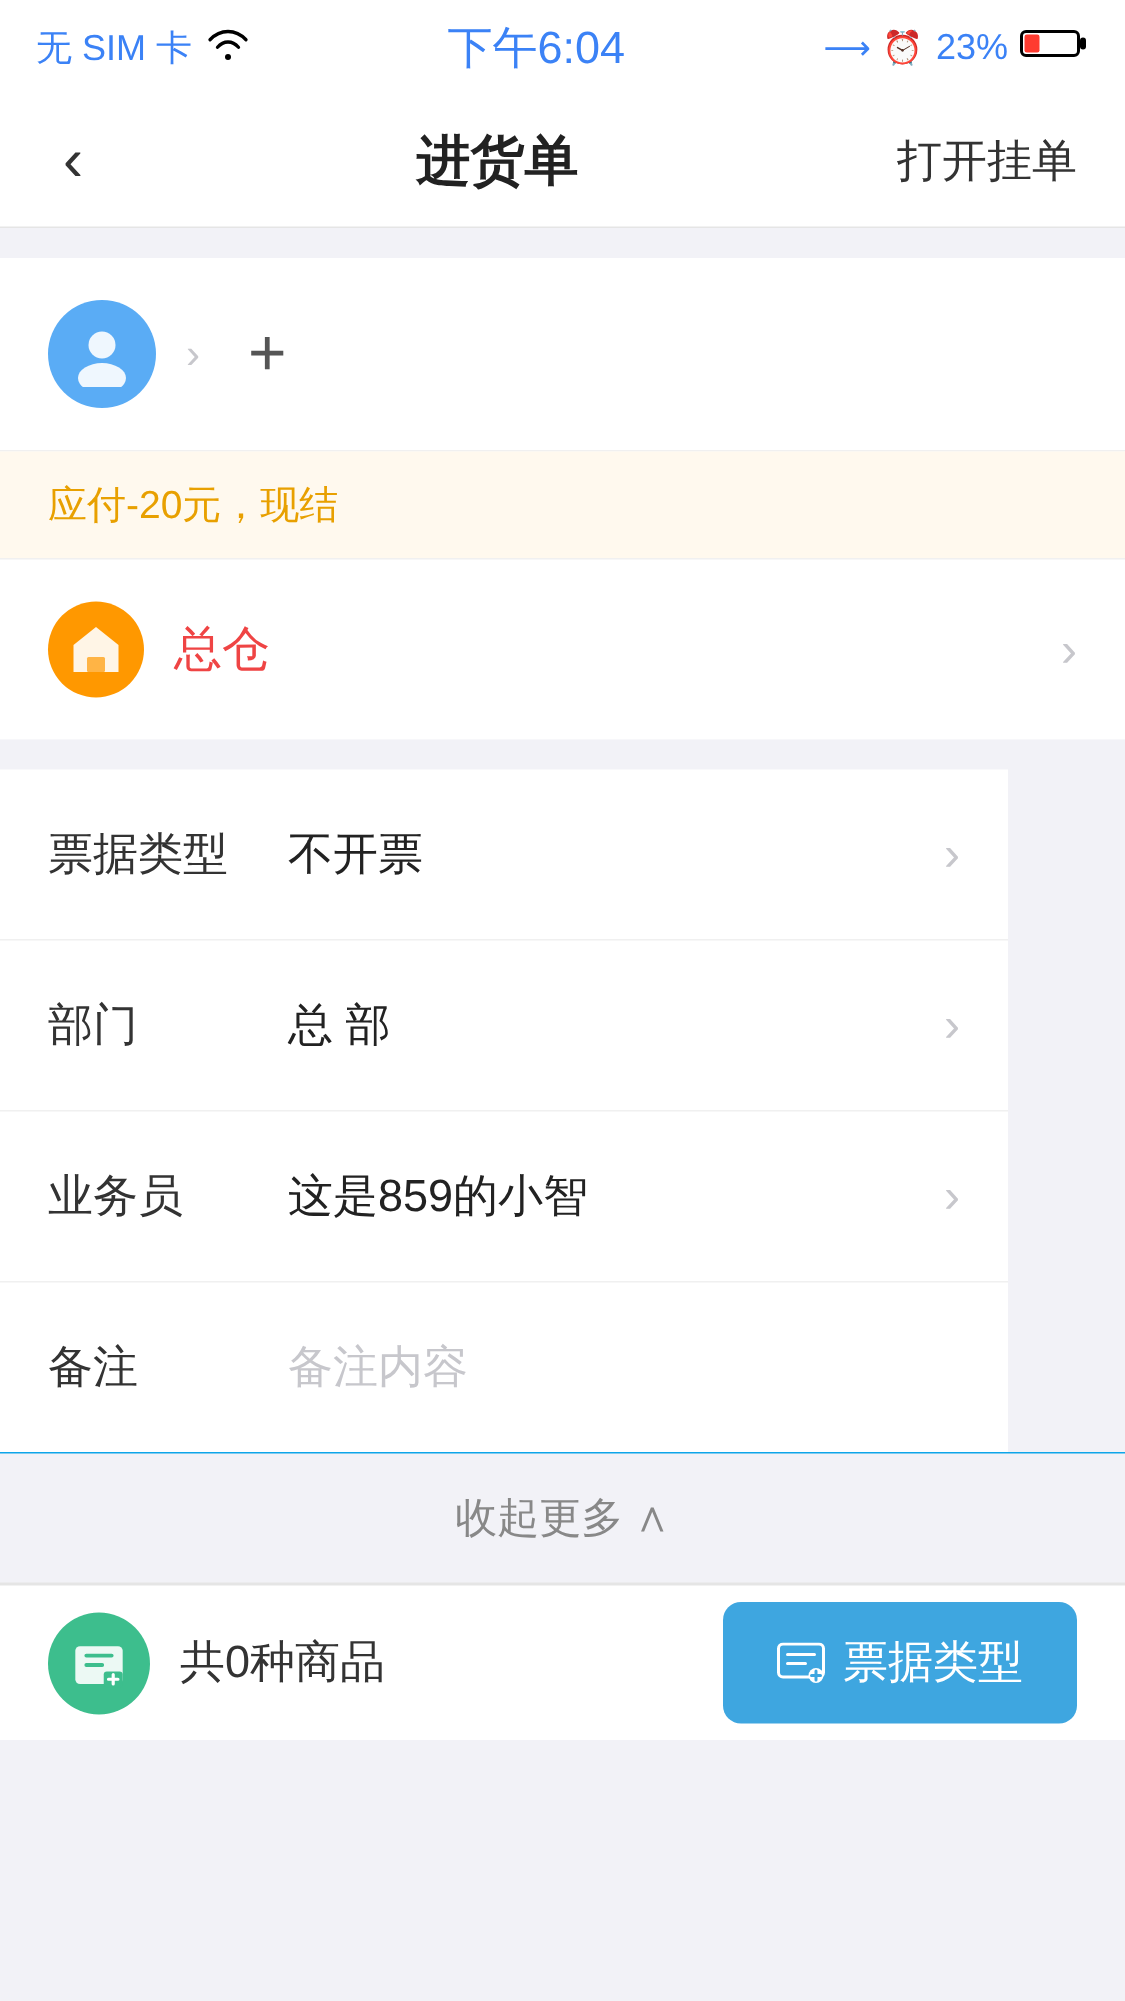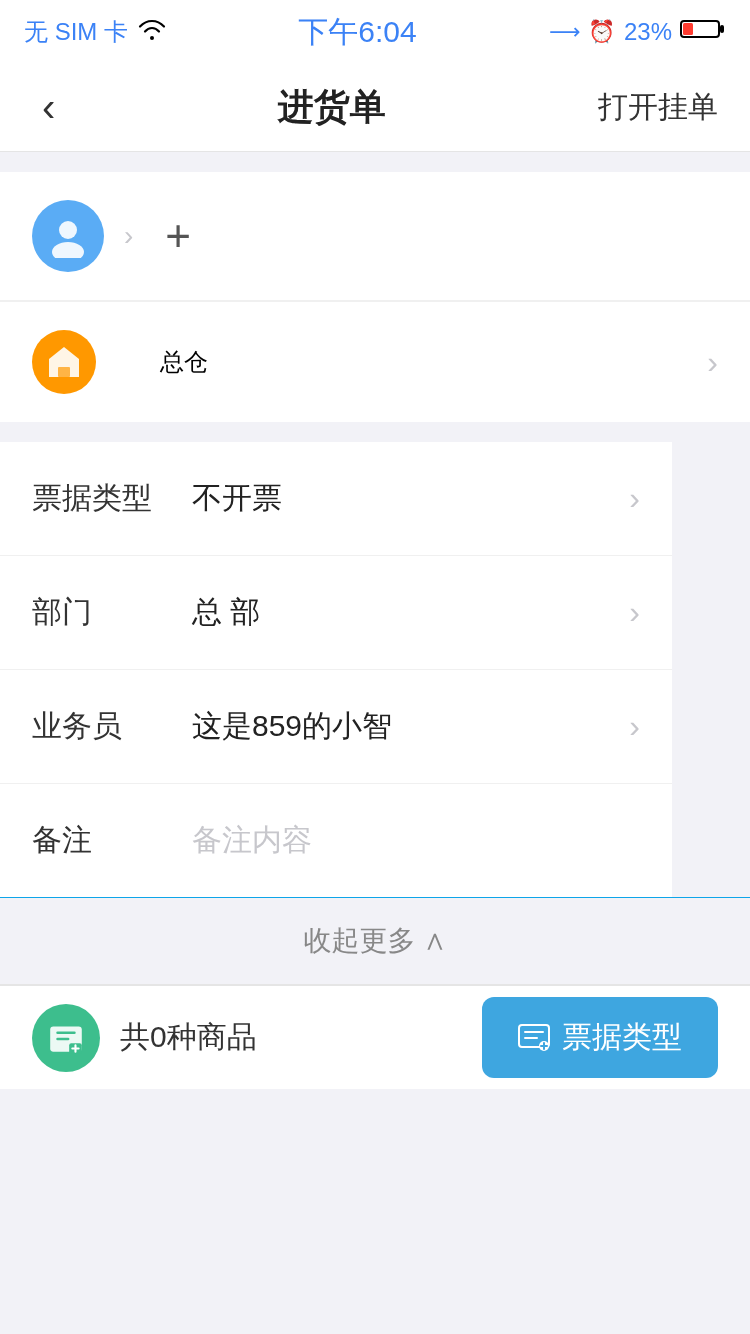--- a/index.html
+++ b/index.html
@@ -128,23 +128,22 @@
       background: #ff9800;
       display: flex;
       align-items: center;
       justify-content: center;
       margin-right: 20px;
       flex-shrink: 0;
     }
     .warehouse-icon svg { width: 38px; height: 38px; }
     .warehouse-name {
       flex: 1;
-      font-size: 24px;
-      color: #000000;
-      margin-left: 44px;
+      font-size: 32px;
+      color: #ef4444;
     }
     .chevron-right {
       color: #c7c7cc;
       font-size: 32px;
     }
 
     
     .form-section {
       background: #fff;
       width: 672px;
@@ -279,20 +278,23 @@
     <div class="supplier-avatar">
       <svg viewBox="0 0 44 44" fill="none">
         <circle cx="22" cy="16" r="9" fill="#fff" opacity="0.9"></circle>
         <ellipse cx="22" cy="38" rx="16" ry="10" fill="#fff" opacity="0.9"></ellipse>
       </svg>
     </div>
     <span class="supplier-chevron">›</span>
     <span class="supplier-add">+</span>
   </div>
 
+  <div class="notice-bar">
+    <span>应付-20元，现结</span>
+  </div>
 
   <div class="warehouse-row">
     <div class="warehouse-icon">
       <svg viewBox="0 0 38 38" fill="none">
         <path d="M4 16L19 4l15 12v18H4V16z" fill="#fff" opacity="0.9"></path>
         <rect x="13" y="24" width="12" height="10" rx="1" fill="#ff9800" opacity="0.7"></rect>
       </svg>
     </div>
     <span class="warehouse-name">总仓</span>
     <span class="chevron-right">›</span>

